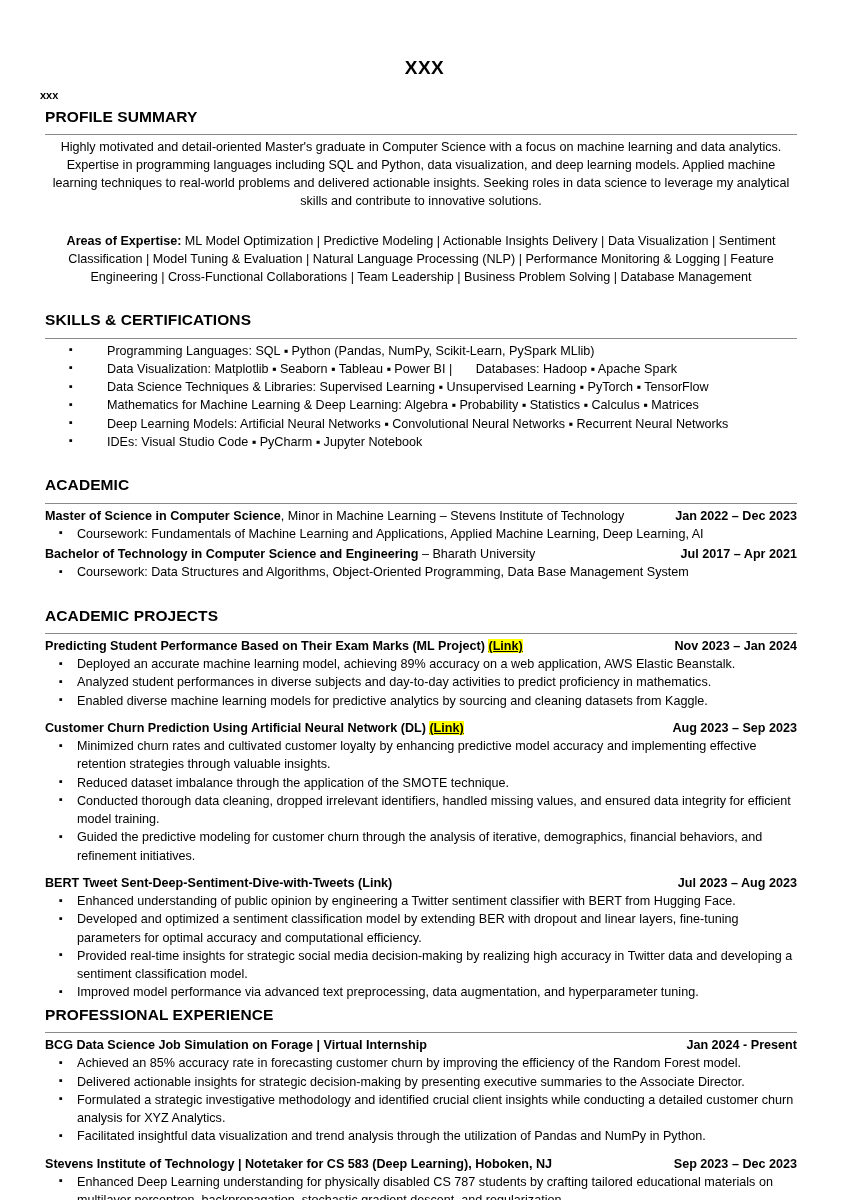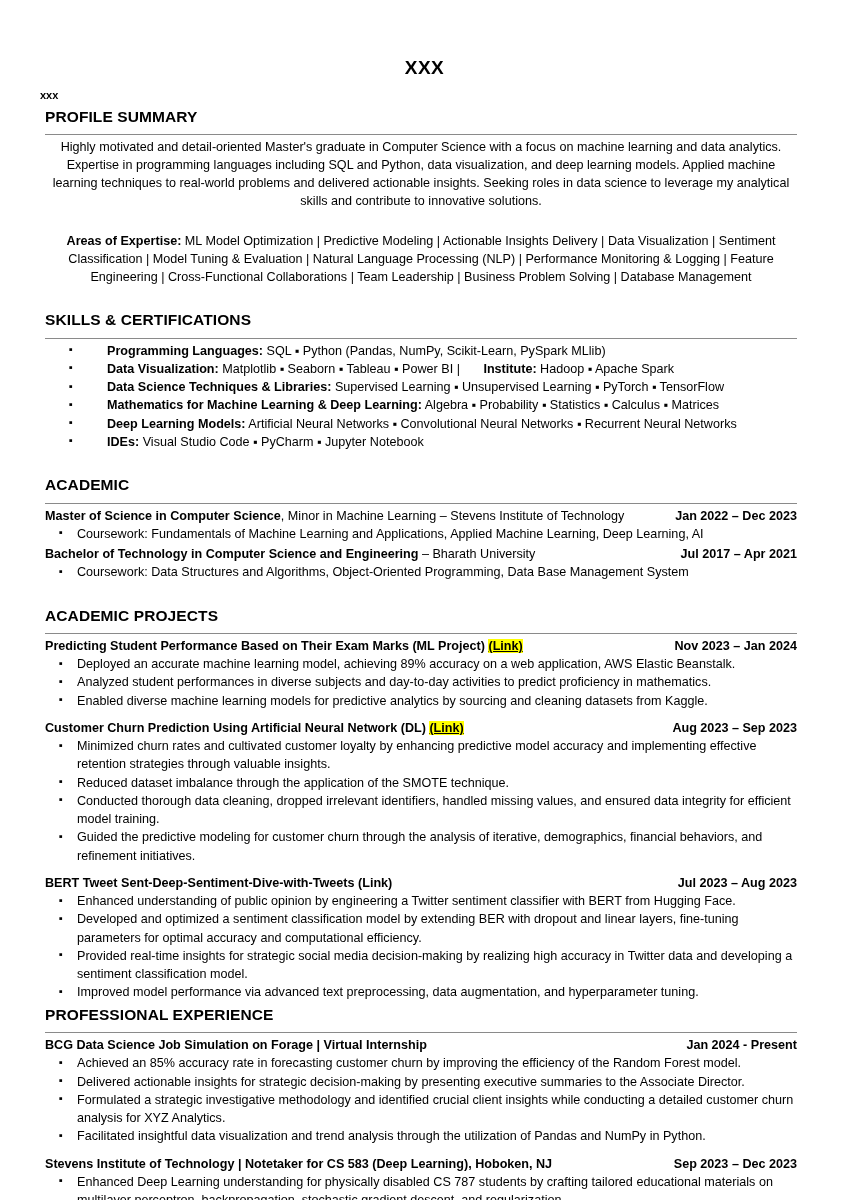--- a/index.html
+++ b/index.html
@@ -111,21 +111,21 @@
     font-size: 11px;
     line-height: 1.6;
   }
   ul.bullets.skills > li {
     padding-left: 42px;
   }
   ul.bullets.skills > li:before {
     left: 24px;
   }
   ul.bullets > li b {
-    font-weight: bold;
+    font-weight: normal;
     padding-left: 20px;
   }
   .sec-gap-lg { margin-top: 3px; }
   .sec-gap-md { margin-top: 24px; }
   .entry-gap { margin-top: 9px; }
 </style>
 </head>
 <body>
 
 <div class="page">
@@ -138,21 +138,21 @@
     <div class="section">
       <div class="section-head">PROFILE SUMMARY</div>
       <p class="para">Highly motivated and detail-oriented Master's graduate in Computer Science with a focus on machine learning and data analytics. Expertise in programming languages including SQL and Python, data visualization, and deep learning models. Applied machine learning techniques to real-world problems and delivered actionable insights. Seeking roles in data science to leverage my analytical skills and contribute to innovative solutions.</p>
       <p class="para"><b>Areas of Expertise:</b><span> ML Model Optimization | Predictive Modeling | Actionable Insights Delivery | Data Visualization | Sentiment Classification | Model Tuning &amp; Evaluation | Natural Language Processing (NLP) | Performance Monitoring &amp; Logging | Feature Engineering | Cross-Functional Collaborations | Team Leadership | Business Problem Solving | Database Management</span></p>
     </div>
 
     <div class="section sec-gap-md">
       <div class="section-head">SKILLS &amp; CERTIFICATIONS</div>
       <ul class="bullets skills">
         <li><b>Programming Languages:</b><span> SQL ▪ Python (Pandas, NumPy, Scikit-Learn, PySpark MLlib)</span></li>
-        <li><b>Data Visualization:</b><span> Matplotlib ▪ Seaborn ▪ Tableau ▪ Power BI | </span><b>Institute:</b><span> Hadoop ▪ Apache Spark</span></li>
+        <li><b>Data Visualization:</b><span> Matplotlib ▪ Seaborn ▪ Tableau ▪ Power BI | </span><b>Databases:</b><span> Hadoop ▪ Apache Spark</span></li>
         <li><b>Data Science Techniques &amp; Libraries:</b><span> Supervised Learning ▪ Unsupervised Learning ▪ PyTorch ▪ TensorFlow</span></li>
         <li><b>Mathematics for Machine Learning &amp; Deep Learning:</b><span> Algebra ▪ Probability ▪ Statistics ▪ Calculus ▪ Matrices</span></li>
         <li><b>Deep Learning Models:</b><span> Artificial Neural Networks ▪ Convolutional Neural Networks ▪ Recurrent Neural Networks</span></li>
         <li><b>IDEs:</b><span> Visual Studio Code ▪ PyCharm ▪ Jupyter Notebook</span></li>
       </ul>
     </div>
 
     <div class="section sec-gap-md">
       <div class="section-head">ACADEMIC</div>
 

